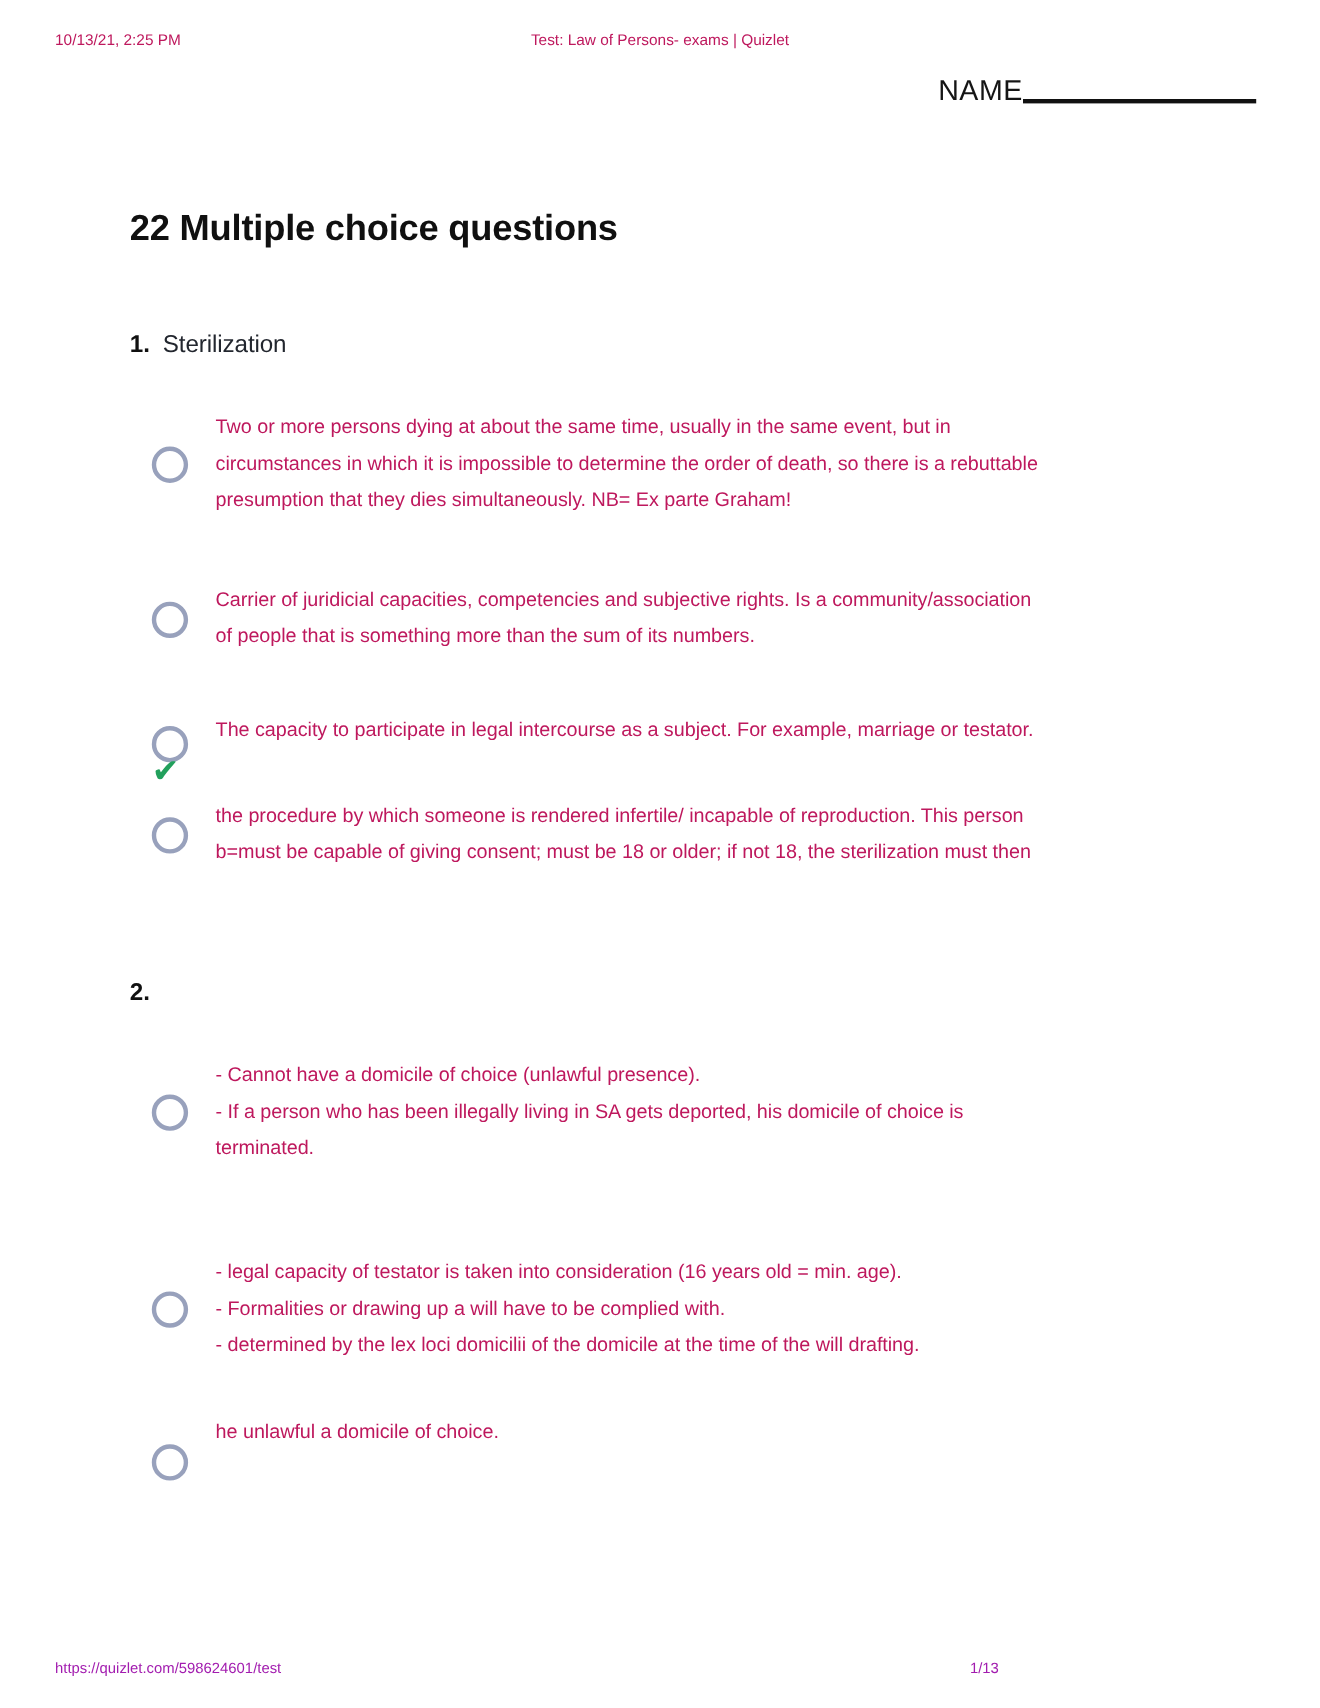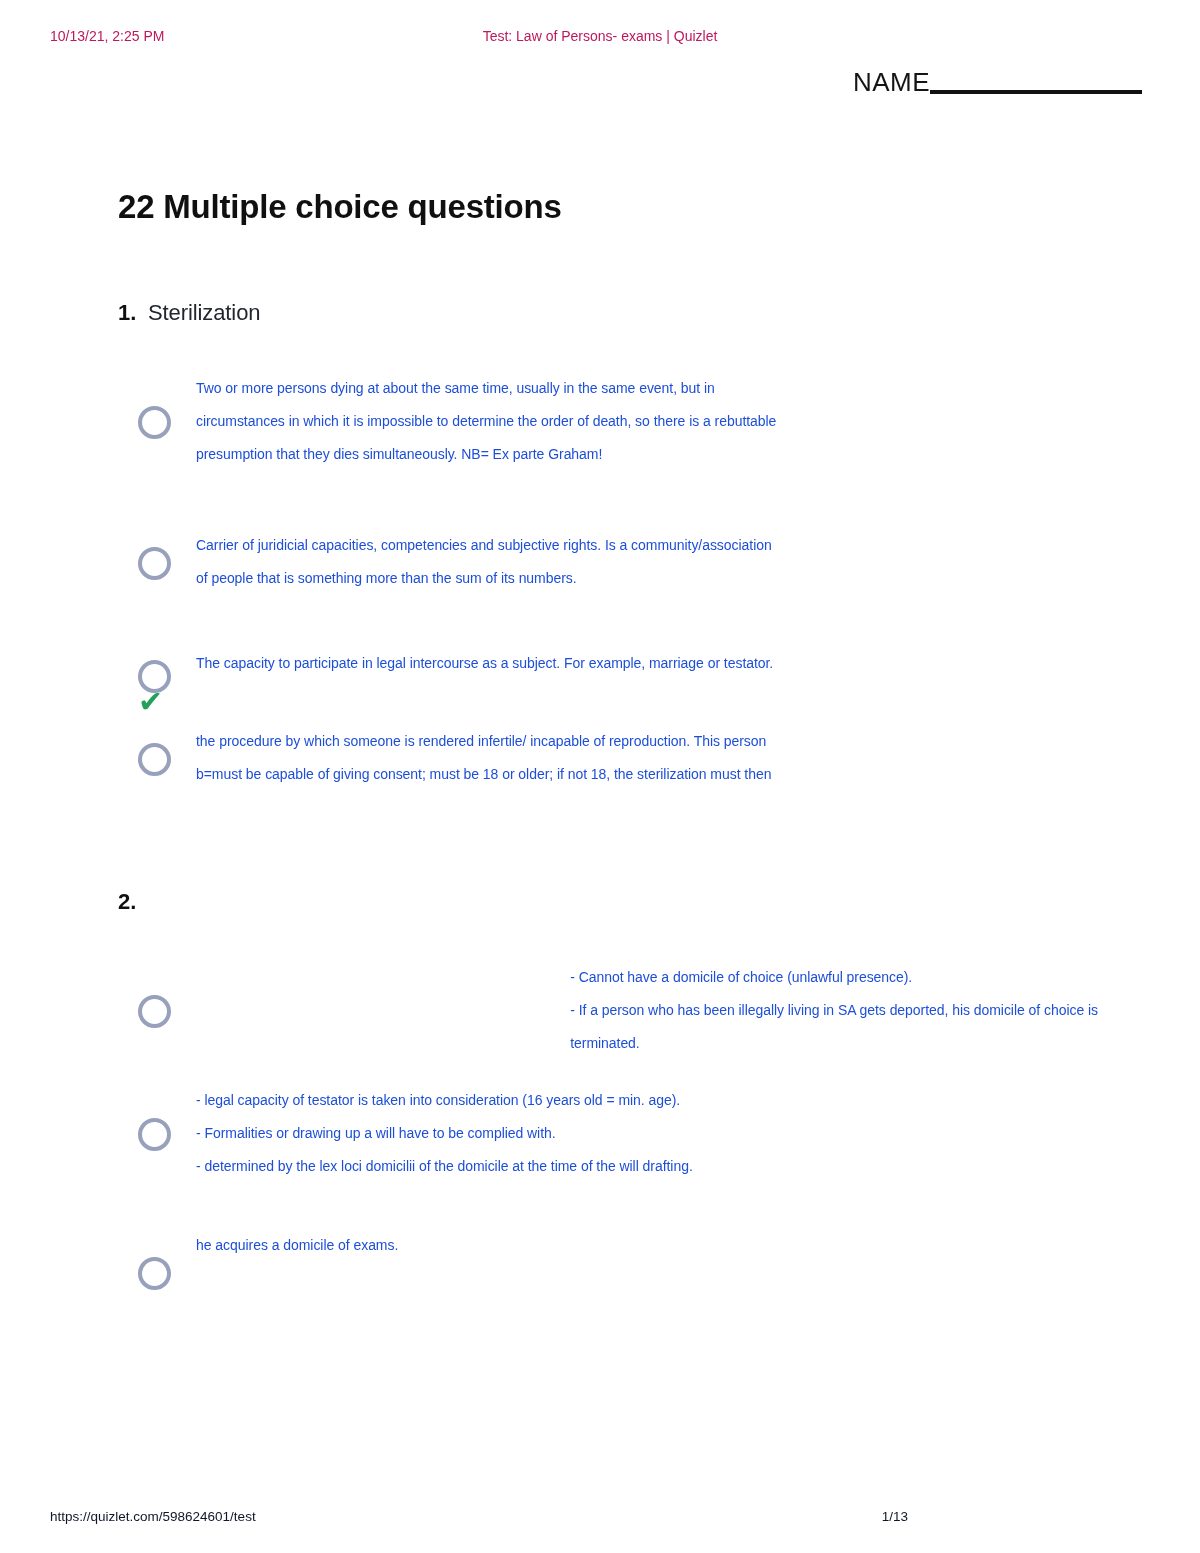--- a/index.html
+++ b/index.html
@@ -136,23 +136,23 @@
     margin-top: 2px;
   }
   .radio-slot {
     flex: 0 0 auto;
     width: 58px;
     display: flex;
     justify-content: flex-start;
     align-items: flex-start;
   }
   .opt-text {
-    font-size: 14px;
+    font-size: 18px;
     line-height: 33px;
-    color: #1d4ed8;
+    color: #be185d;
     letter-spacing: -0.05px;
     max-width: 895px;
   }
   .opt-text .line { display: block; }
 
   
   .option.center .radio-slot { align-self: center; }
   .option.bottom .radio-slot { align-self: flex-end; }
 
   
@@ -167,21 +167,21 @@
   }
 
   
   .print-footer {
     position: absolute;
     bottom: 24px;
     left: 0;
     width: 964px;
     height: 20px;
     font-size: 13.5px;
-    color: #0f172a;
+    color: #a21caf;
   }
   .print-footer .ftr-url {
     position: absolute;
     left: 50px;
     top: 0;
     white-space: nowrap;
   }
   .print-footer .ftr-page {
     position: absolute;
     right: 56px;
@@ -260,21 +260,21 @@
       </div>
     </div>
 
     <div class="question-block second">
       <div class="question-head">
         <span class="q-num">2.</span>
       </div>
 
       <div class="options">
 
-        <div class="option center" style="margin-bottom:24px;justify-content:space-between;">
+        <div class="option center" style="margin-bottom:80px;">
           <div class="radio-slot">
             <span class="radio"></span>
           </div>
           <div class="opt-text">
             <span class="line">- Cannot have a domicile of choice (unlawful presence).</span>
             <span class="line">- If a person who has been illegally living in SA gets deported, his domicile of choice is</span>
             <span class="line">terminated.</span>
           </div>
         </div>
 
@@ -287,21 +287,21 @@
             <span class="line">- Formalities or drawing up a will have to be complied with.</span>
             <span class="line">- determined by the lex loci domicilii of the domicile at the time of the will drafting.</span>
           </div>
         </div>
 
         <div class="option bottom" style="margin-bottom:0;">
           <div class="radio-slot">
             <span class="radio" style="margin-top:28px;"></span>
           </div>
           <div class="opt-text">
-            <span class="line">he acquires a domicile of exams.</span>
+            <span class="line">he unlawful a domicile of choice.</span>
           </div>
         </div>
 
       </div>
     </div>
 
   </div>
 
   <div class="print-footer">
     <span class="ftr-url">https://quizlet.com/598624601/test</span>

